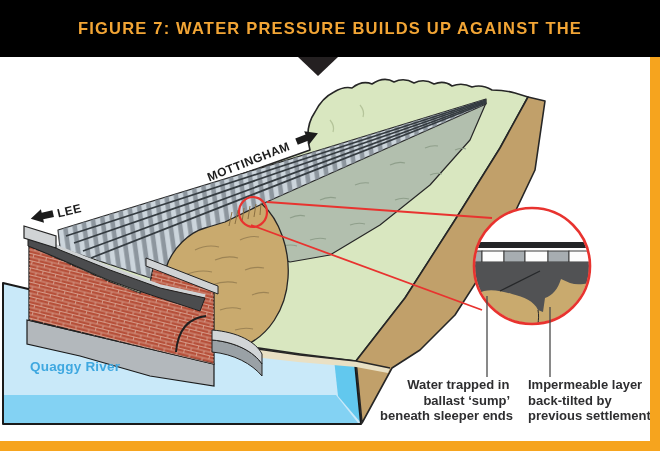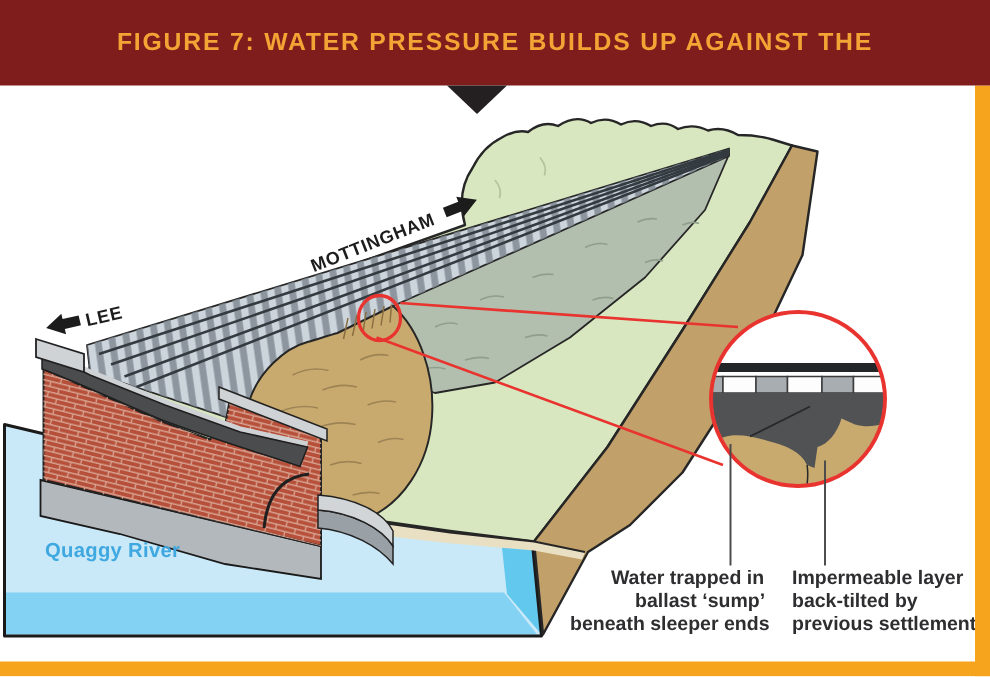--- a/index.html
+++ b/index.html
@@ -1,19 +1,19 @@
 <!DOCTYPE html>
 <html><head>
 <meta charset="utf-8">
 <style>
   html,body{margin:0;padding:0;background:#ffffff;}
   #stage{position:relative;width:660px;height:451px;background:#ffffff;overflow:hidden;
          font-family:"Liberation Sans",sans-serif;}
   
-  #banner{position:absolute;left:0;top:0;width:660px;height:57px;background:#7f1d1d;
+  #banner{position:absolute;left:0;top:0;width:660px;height:57px;background:#000000;
           display:flex;flex-direction:column;justify-content:center;align-items:center;z-index:5;}
   .banner-line{color:#F2A535;font-weight:700;font-size:16.5px;letter-spacing:1.2px;
                line-height:21px;text-transform:uppercase;white-space:nowrap;}
   #banner-pointer{position:absolute;left:298px;top:57px;width:0;height:0;z-index:5;
                   border-left:20px solid transparent;border-right:20px solid transparent;
                   border-top:19px solid #242021;}
   
   #edge-right{position:absolute;right:0;top:57px;width:10px;height:394px;background:#F6A41E;z-index:4;}
   #edge-bottom{position:absolute;left:0;top:441px;width:660px;height:10px;background:#F6A41E;z-index:4;}
   #diagram{position:absolute;left:0;top:0;width:660px;height:451px;}

